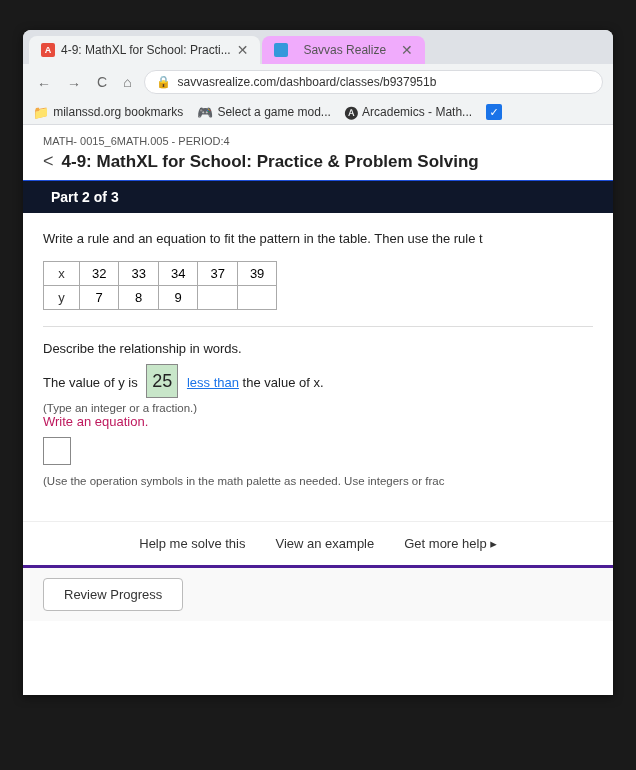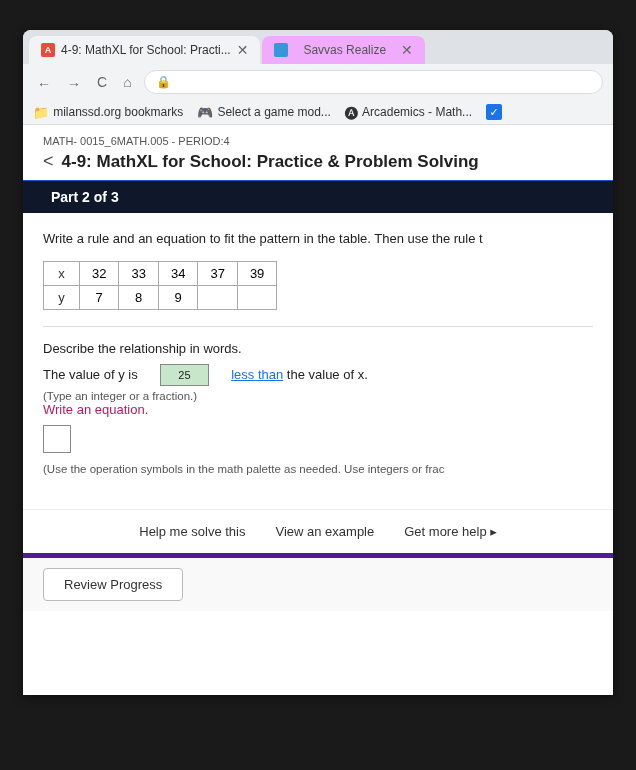--- a/index.html
+++ b/index.html
@@ -227,23 +227,23 @@
       font-size: 13px;
       color: #222;
       margin-bottom: 4px;
       line-height: 1.7;
     }
 
     .highlight-box {
       display: inline-block;
       background: #c8e6c9;
       border: 1px solid #888;
-      padding: 1px 17px;
-      font-size: 11px;
-      margin: 0 19px;
+      padding: 1px 5px;
+      font-size: 18px;
+      margin: 0 5px;
     }
 
     .underline-text {
       text-decoration: underline;
       color: #1a73e8;
     }
 
     .type-hint {
       font-size: 11.5px;
       color: #555;
@@ -296,21 +296,21 @@
       color: #333;
       font-weight: 500;
       cursor: pointer;
       white-space: nowrap;
     }
 
     
     .review-bar {
       padding: 10px 20px;
       background: #f9f9f9;
-      border-top: 5px solid #4c1d95;
+      border-top: 3px solid #4c1d95;
     }
     .review-btn {
       background: white;
       border: 1.5px solid #bbb;
       border-radius: 4px;
       padding: 8px 20px;
       font-size: 13px;
       color: #333;
       cursor: pointer;
       font-weight: 500;
@@ -334,20 +334,21 @@
     </div>
   </div>
 
   <div class="address-bar">
     <span class="nav-btn">←</span>
     <span class="nav-btn">→</span>
     <span class="nav-btn">C</span>
     <span class="nav-btn">⌂</span>
     <div class="url-bar">
       <span class="url-icon">🔒</span>
+      <span>savvasrealize.com/dashboard/classes/b937951b</span>
     </div>
   </div>
 
   <div class="bookmarks-bar">
     <div class="bookmark-item">
       <span class="bookmark-icon">📁</span>
       <span>milanssd.org bookmarks</span>
     </div>
     <div class="bookmark-item">
       <span class="bookmark-icon">🎮</span>

